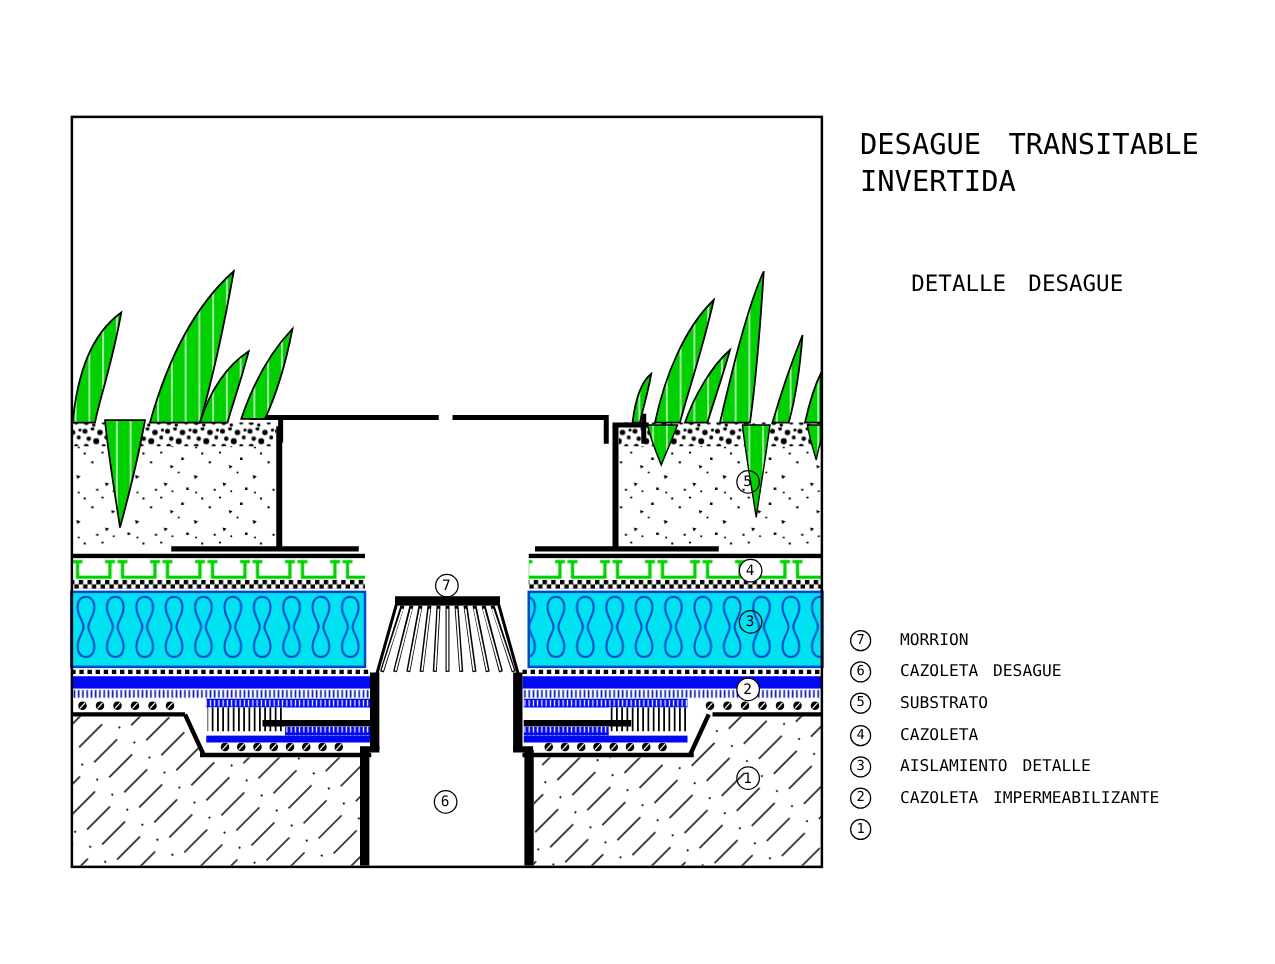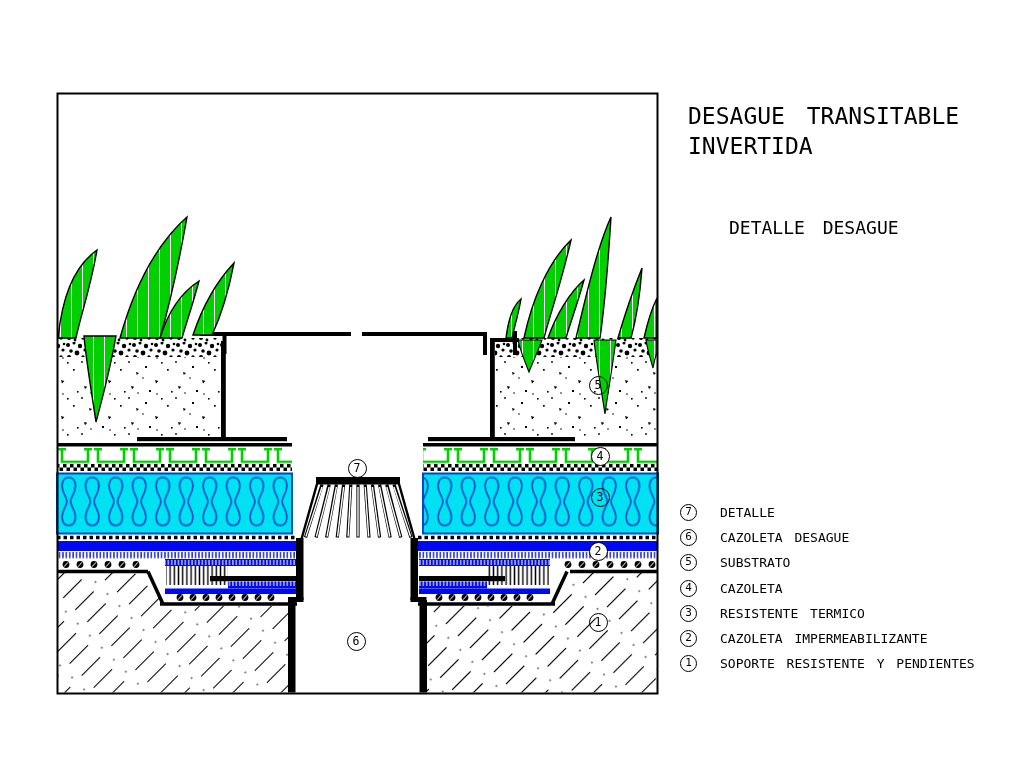--- a/index.html
+++ b/index.html
@@ -285,41 +285,40 @@
 
   <div class="title-block">
     <div class="title-line">DESAGUE TRANSITABLE</div>
     <div class="title-line">INVERTIDA</div>
   </div>
   <div class="subtitle">DETALLE DESAGUE</div>
 
   <div class="legend">
     <div class="legend-row">
       <span class="legend-bullet">7</span>
-      <span class="legend-label">DETALLE</span>
+      <span class="legend-label">MORRION</span>
     </div>
     <div class="legend-row">
       <span class="legend-bullet">6</span>
       <span class="legend-label">CAZOLETA DESAGUE</span>
     </div>
     <div class="legend-row">
       <span class="legend-bullet">5</span>
       <span class="legend-label">SUBSTRATO</span>
     </div>
     <div class="legend-row">
       <span class="legend-bullet">4</span>
       <span class="legend-label">CAZOLETA</span>
     </div>
     <div class="legend-row">
       <span class="legend-bullet">3</span>
-      <span class="legend-label">RESISTENTE TERMICO</span>
+      <span class="legend-label">AISLAMIENTO DETALLE</span>
     </div>
     <div class="legend-row">
       <span class="legend-bullet">2</span>
       <span class="legend-label">CAZOLETA IMPERMEABILIZANTE</span>
     </div>
     <div class="legend-row">
       <span class="legend-bullet">1</span>
-      <span class="legend-label">SOPORTE RESISTENTE Y PENDIENTES</span>
     </div>
   </div>
 
 </div>
 
 </body></html>

